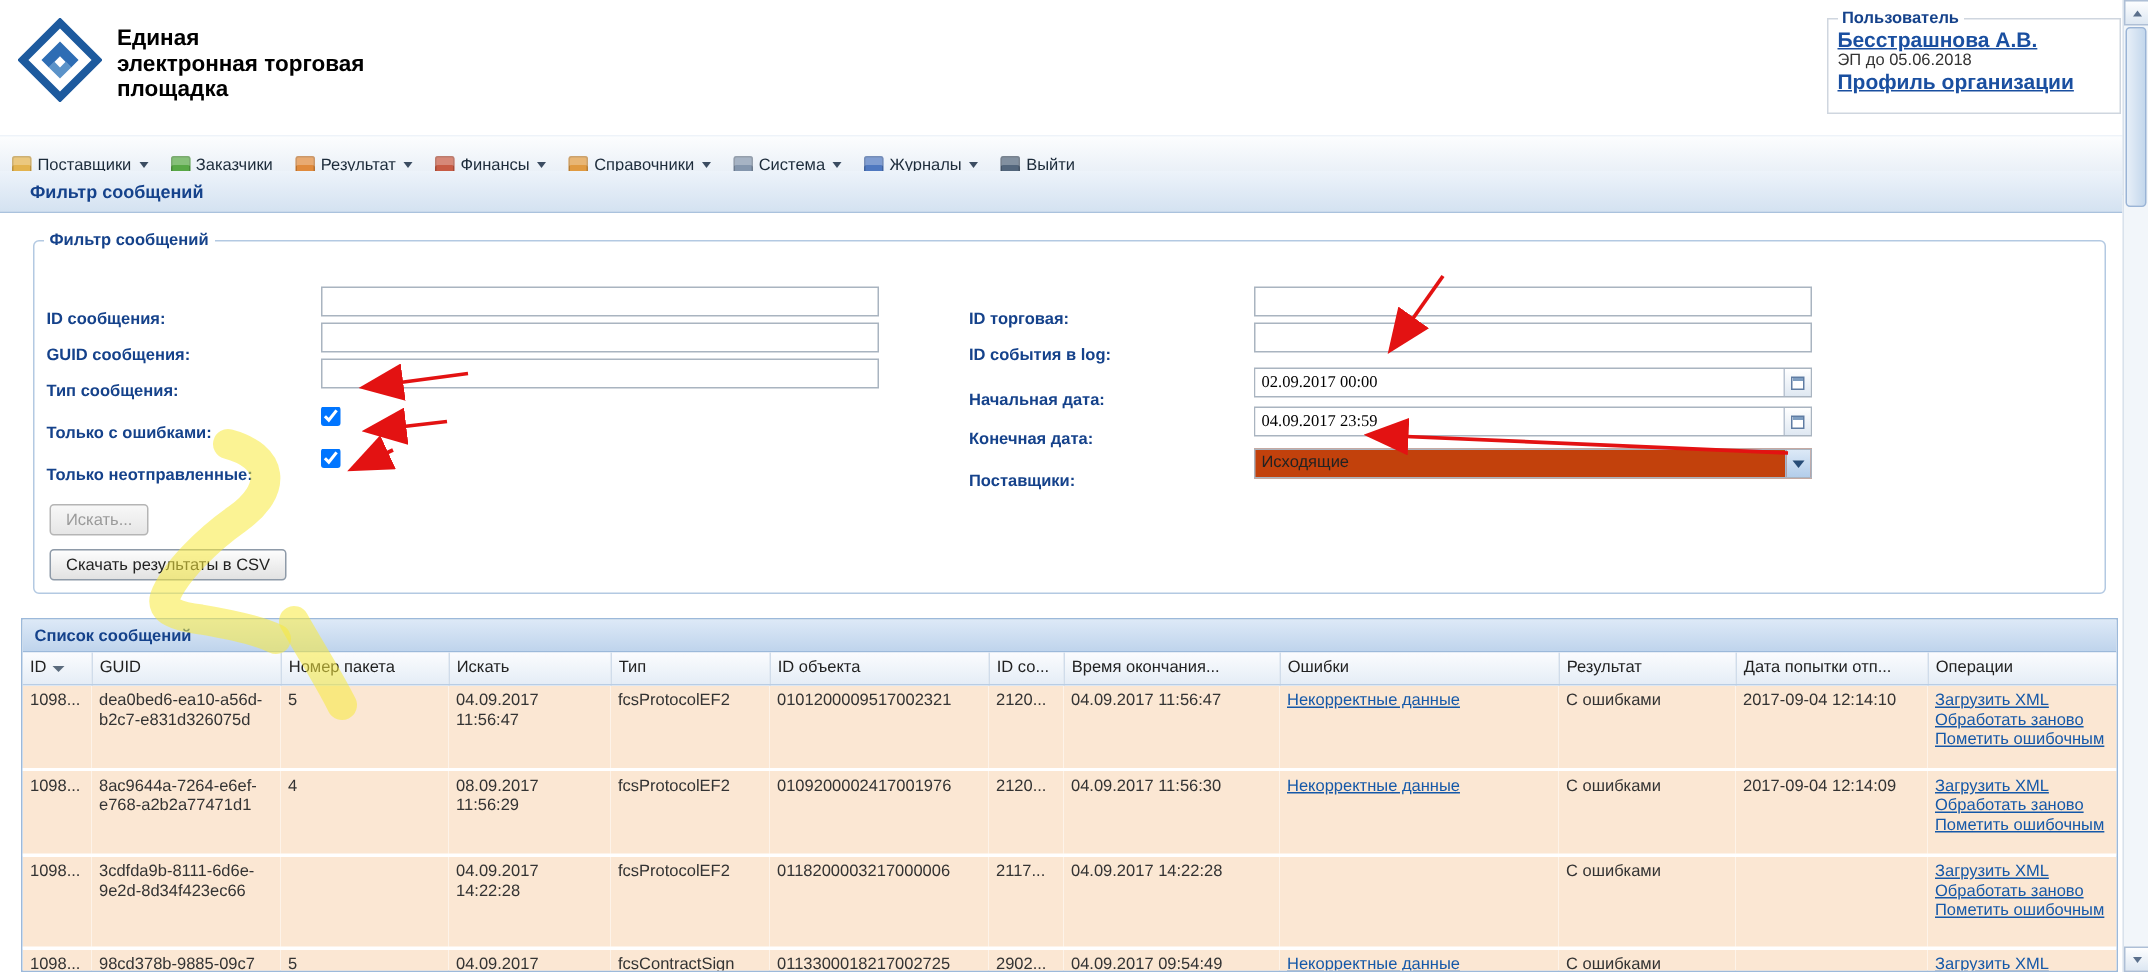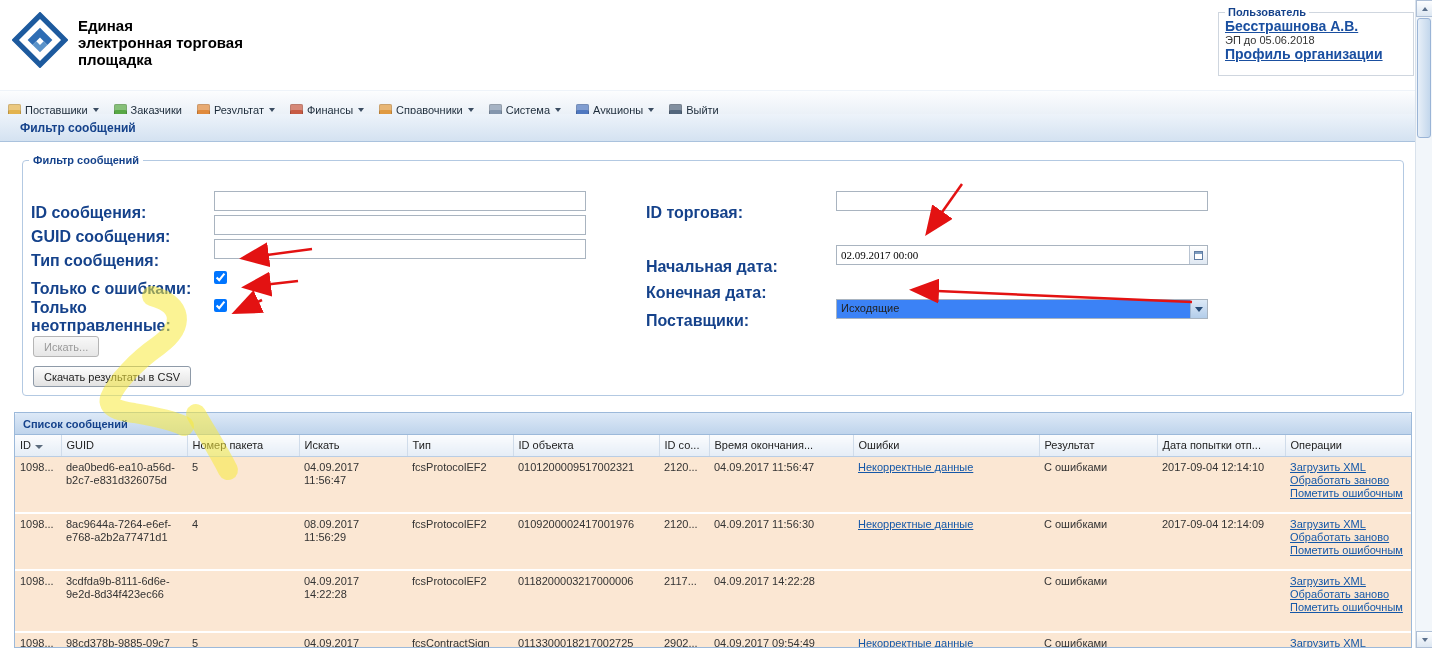--- a/index.html
+++ b/index.html
@@ -31,29 +31,29 @@
     background:linear-gradient(#edf3fa,#d4e2f1); border-bottom:1px solid #aac2dd; display:flex; align-items:center; padding-left:20px; }
   .page-title { font-weight:bold; color:#15428b; font-size:12px; }
 
   
   .content { position:absolute; left:0; top:142px; width:1415px; height:506px; background:#fff; }
 
   .filter { position:absolute; left:22px; top:12px; width:1382px; height:242px; border:1px solid #b3c9e2; border-radius:4px; }
   .filter legend { font-weight:bold; color:#15428b; font-size:11px; padding:0 4px; margin-left:6px; }
   .frow { position:absolute; left:8px; height:22px; display:flex; align-items:center; }
   .frow-r { left:623px; }
-  .flabel { display:inline-block; width:183px; font-weight:bold; color:#15428b; font-size:16px;margin-top:24px; }
+  .flabel { display:inline-block; width:183px; font-weight:bold; color:#15428b; font-size:11px;margin-top:24px; }
   .flabel-r { width:190px; }
   .ftext { width:372px; height:20px; border:1px solid #a9b4c0; padding:0 4px; font-size:11px; font-family:inherit; }
   .fcheck { width:13px; height:13px; margin:0; }
   .dfield { display:inline-flex; width:372px; height:20px; border:1px solid #a9b4c0; background:#fff; }
   .dtext { flex:1; border:0; padding:0 4px; font-size:11px; font-family:Liberation Serif, serif; outline:none; min-width:0; }
   .calbtn { width:18px; border-left:1px solid #b9c4d2; background:linear-gradient(#ffffff,#dfe8f2); display:flex; align-items:center; justify-content:center; cursor:pointer; }
   .calglyph { width:9px; height:9px; border:1px solid #5f7ca3; background:#fff; box-shadow:inset 0 2px 0 #7e9dc0; }
-  .sfield { display:inline-flex; width:372px; height:20px; border:1px solid #a9b4c0; background:#3b82f6; cursor:pointer; }
+  .sfield { display:inline-flex; width:372px; height:20px; border:1px solid #a9b4c0; background:#c2410c; cursor:pointer; }
   .stext { flex:1; padding:2px 4px; font-size:11px; }
   .strigger { width:17px; border-left:1px solid #9fb6d2; background:linear-gradient(#dce9f7,#b3cdea); display:flex; align-items:center; justify-content:center; }
   .stri { width:0; height:0; border-left:4px solid transparent; border-right:4px solid transparent; border-top:5px solid #274c77; }
   .btn { position:absolute; height:21px; padding:0 10px; font-size:11px; font-family:inherit;
     background:linear-gradient(#fdfdfd,#e2e2e2); border:1px solid #8e9aa8; border-radius:3px; color:#222; cursor:pointer; }
   .btn-disabled { color:#9a9a9a; border-color:#b5b5b5; background:linear-gradient(#f8f8f8,#e6e6e6); }
 
   
   .results { position:absolute; left:14px; top:270px; width:1398px; height:236px; border:1px solid #9cb9da; overflow:hidden; background:#fff; }
   .results-header { height:22px; background:linear-gradient(#dde9f7,#bfd4ec); border-bottom:1px solid #9cb9da;
@@ -131,21 +131,21 @@
       <span>Справочники</span>
       <span class="caret"></span>
     </div>
     <div class="mitem">
       <span class="mi ic-sys"></span>
       <span>Система</span>
       <span class="caret"></span>
     </div>
     <div class="mitem">
       <span class="mi ic-jrn"></span>
-      <span>Аукционы</span>
+      <span>Журналы</span>
       <span class="caret"></span>
     </div>
     <div class="mitem">
       <span class="mi ic-exit"></span>
       <span>Выйти</span>
     </div>
   </div>
 
   <div class="pagestrip">
     <span class="page-title">Фильтр сообщений</span>
@@ -172,33 +172,43 @@
         <label class="flabel">Только с ошибками:</label>
         <input type="checkbox" class="fcheck" checked="true" style="">
       </div>
       <div class="frow" style="top:128px">
         <label class="flabel">Только неотправленные:</label>
         <input type="checkbox" class="fcheck" checked="true" style="">
       </div>
 
       <div class="frow frow-r" style="top:24px">
         <label class="flabel flabel-r">ID торговая:</label>
+        <input class="ftext" value="" style="">
+      </div>
+      <div class="frow frow-r" style="top:48px">
+        <label class="flabel flabel-r">ID события в log:</label>
         <input class="ftext" value="" style="">
       </div>
       <div class="frow frow-r" style="top:78px">
         <label class="flabel flabel-r">Начальная дата:</label>
         <span class="dfield">
           <input class="dtext" value="02.09.2017 00:00" style="">
           <span class="calbtn">
               <span class="calglyph"></span>
             </span>
         </span>
       </div>
       <div class="frow frow-r" style="top:104px">
         <label class="flabel flabel-r">Конечная дата:</label>
+        <span class="dfield">
+          <input class="dtext" value="04.09.2017 23:59" style="">
+          <span class="calbtn">
+              <span class="calglyph"></span>
+            </span>
+        </span>
       </div>
       <div class="frow frow-r" style="top:132px">
         <label class="flabel flabel-r">Поставщики:</label>
         <span class="sfield">
           <span class="stext">Исходящие</span>
           <span class="strigger">
               <span class="stri"></span>
             </span>
         </span>
       </div>

